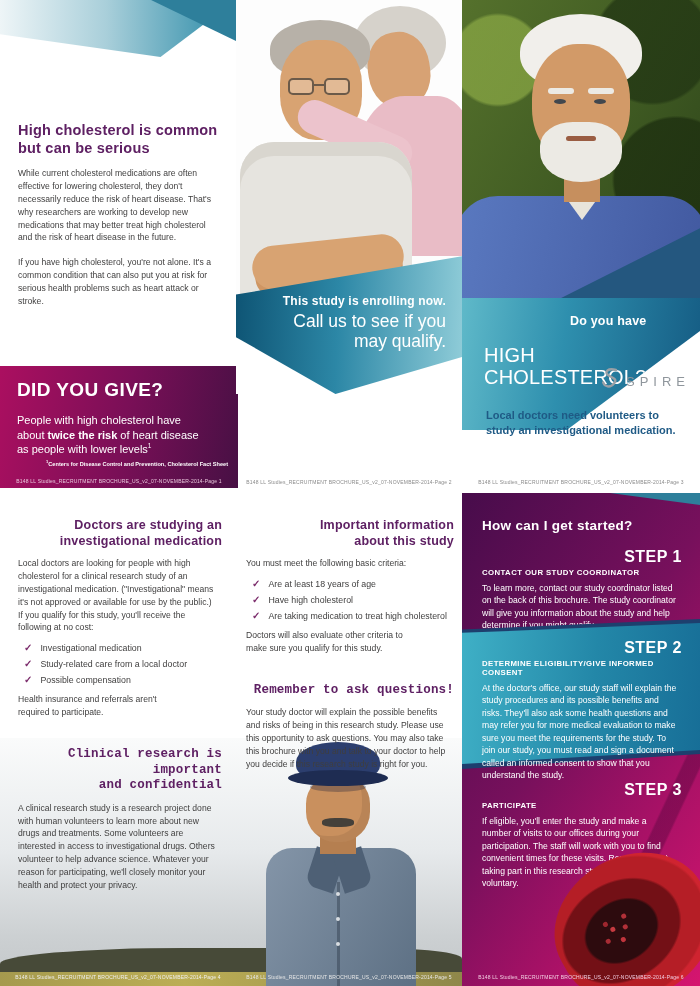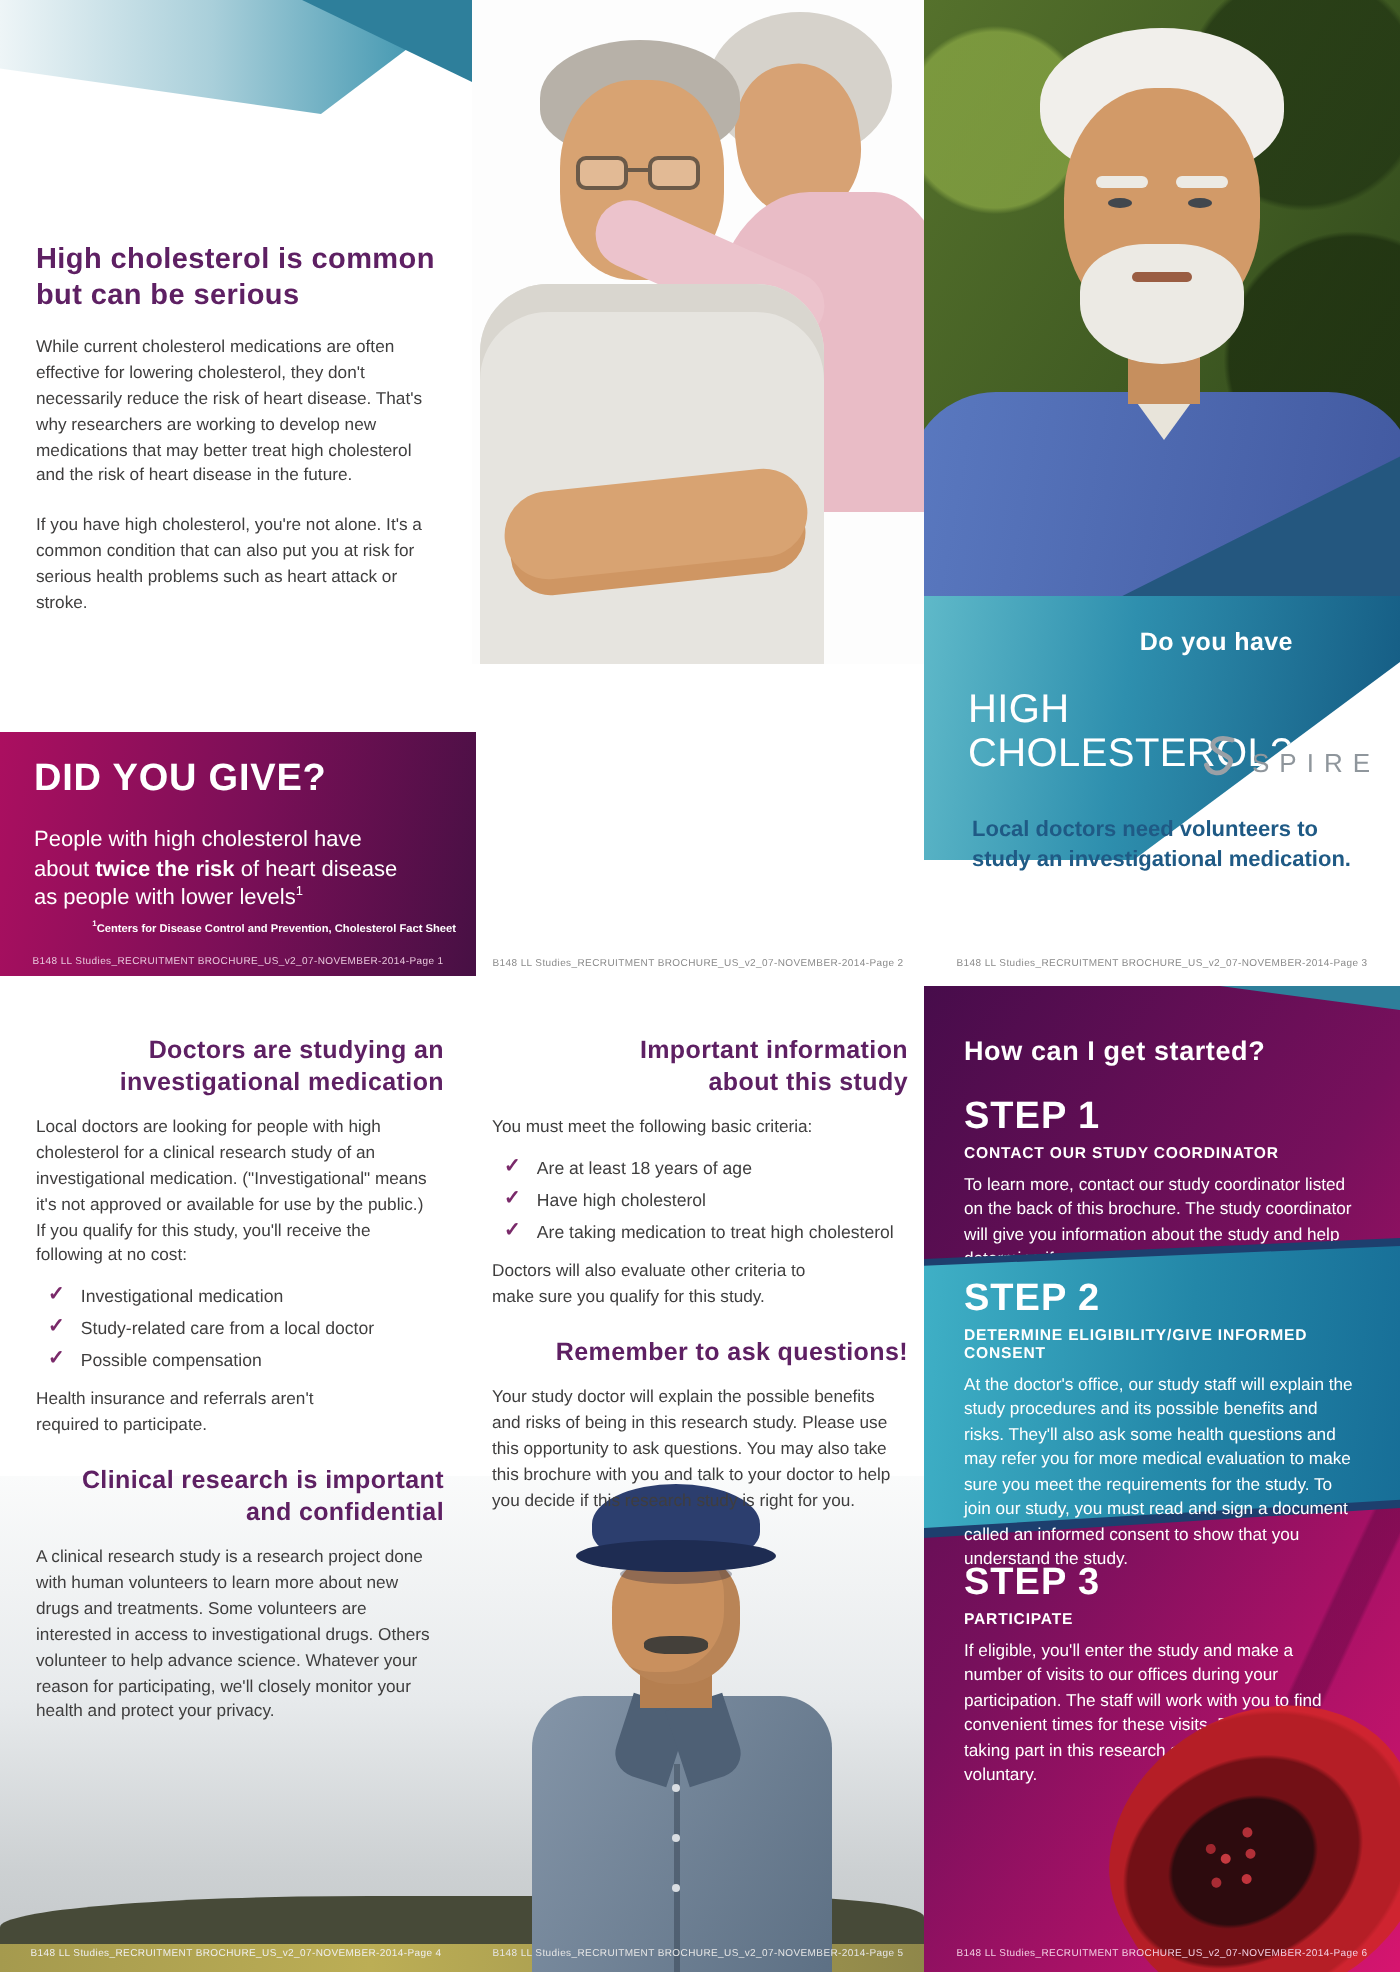--- a/index.html
+++ b/index.html
@@ -121,36 +121,36 @@
   .f-btn { width:4px; height:4px; background:#d9dde2; border-radius:50%; left:78px; }
 
   
   #panelD { left:0; top:493px; width:236px; height:493px; z-index:2; }
   .pD-text { left:18px; top:25px; width:204px; }
   .h-sub { font-size:12.5px; margin-bottom:8px;text-align:right; }
   .pD-text p, .pE-text p { font-size:8.6px; margin-bottom:9px; width:200px; }
   .check-row { display:flex; gap:8px; margin:0 0 6px 6px; align-items:flex-start; }
   .check-glyph { color:#7a2a6a; font-weight:bold; font-size:10px; line-height:1; }
   .check-label { font-size:8.8px; color:#3f3e3e; }
-  .mt { margin-top:14px; }
+  .mt { margin-top:28px;font-family:Liberation Mono, monospace; }
   .footer4 { bottom:6px; color:#efefef; }
 
   
   #panelE { left:236px; top:493px; width:226px; height:493px; z-index:2; }
   .pE-text { left:10px; top:25px; width:208px; }
   .footer5 { bottom:6px; color:#e6e6e6; }
 
   
   #panelF { left:462px; top:493px; width:238px; height:493px; overflow:hidden; z-index:2;
     background:linear-gradient(125deg,#470c4b 0%,#77105c 45%,#a81166 72%,#d6156f 100%); }
   .pF-stripe { left:0; top:0; width:238px; height:493px;
     background:linear-gradient(115deg,rgba(0,0,0,0) 74%,rgba(40,0,40,.28) 74.5%,rgba(40,0,40,.28) 78%,rgba(0,0,0,0) 78.5%); }
   .pF-tealtip { top:0; right:0; width:90px; height:12px; background:#2e7f9b; clip-path:polygon(0 0,100% 0,100% 100%); }
   .pF-h1 { left:20px; top:25px; font-size:13.5px; font-weight:bold; color:#fff; letter-spacing:.3px; }
-  .step-title { font-size:19px; font-weight:bold; color:#fff; letter-spacing:.5px; }
+  .step-title { font-size:16px; font-weight:bold; color:#fff; letter-spacing:.5px;text-align:right; }
   .step-sub { font-size:7.8px; font-weight:bold; color:#fff; letter-spacing:.4px; margin-top:2px; }
   .step-body { font-size:8.6px; color:#fff; line-height:1.45; margin-top:5px; width:196px; }
   .step1 { left:20px; top:55px; width:200px; }
   .step2-navy { left:0; top:126px; width:238px; height:150px; background:#1d3f6e;
     clip-path:polygon(0 7%,100% 0,100% 90%,0 100%); }
   .step2-teal { left:0; top:130px; width:238px; height:141px;
     background:linear-gradient(95deg,#3fb0c6 0%,#2387a8 55%,#176e97 100%);
     clip-path:polygon(0 7%,100% 0,100% 90%,0 100%); }
   .step2 { left:20px; top:146px; width:200px; }
   .step3 { left:20px; top:288px; width:200px; }
@@ -211,20 +211,29 @@
       <div class="abs m-hair"></div>
       <div class="abs m-face"></div>
       <div class="abs m-glass-l"></div>
       <div class="abs m-glass-r"></div>
       <div class="abs m-bridge"></div>
       <div class="abs m-stache"></div>
       <div class="abs w-arm"></div>
       <div class="abs m-polo"></div>
       <div class="abs m-arms"></div>
     </div>
+    <div class="abs bandB">
+      <div class="abs bandB-fill"></div>
+      <div class="abs bandB-notch"></div>
+      <div class="abs bandB-text">
+        <div class="bandB-bold">This study is enrolling now.</div>
+        <div class="bandB-light pre">Call us to see if you
+may qualify.</div>
+      </div>
+    </div>
     <div class="abs footer-txt footer2">B148 LL Studies_RECRUITMENT BROCHURE_US_v2_07-NOVEMBER-2014-Page 2</div>
   </div>
 
   <div id="panelC" class="abs">
     <div class="abs photoC">
       <div class="abs c-shirt"></div>
       <div class="abs c-tee"></div>
       <div class="abs c-neck"></div>
       <div class="abs c-hair"></div>
       <div class="abs c-face"></div>

